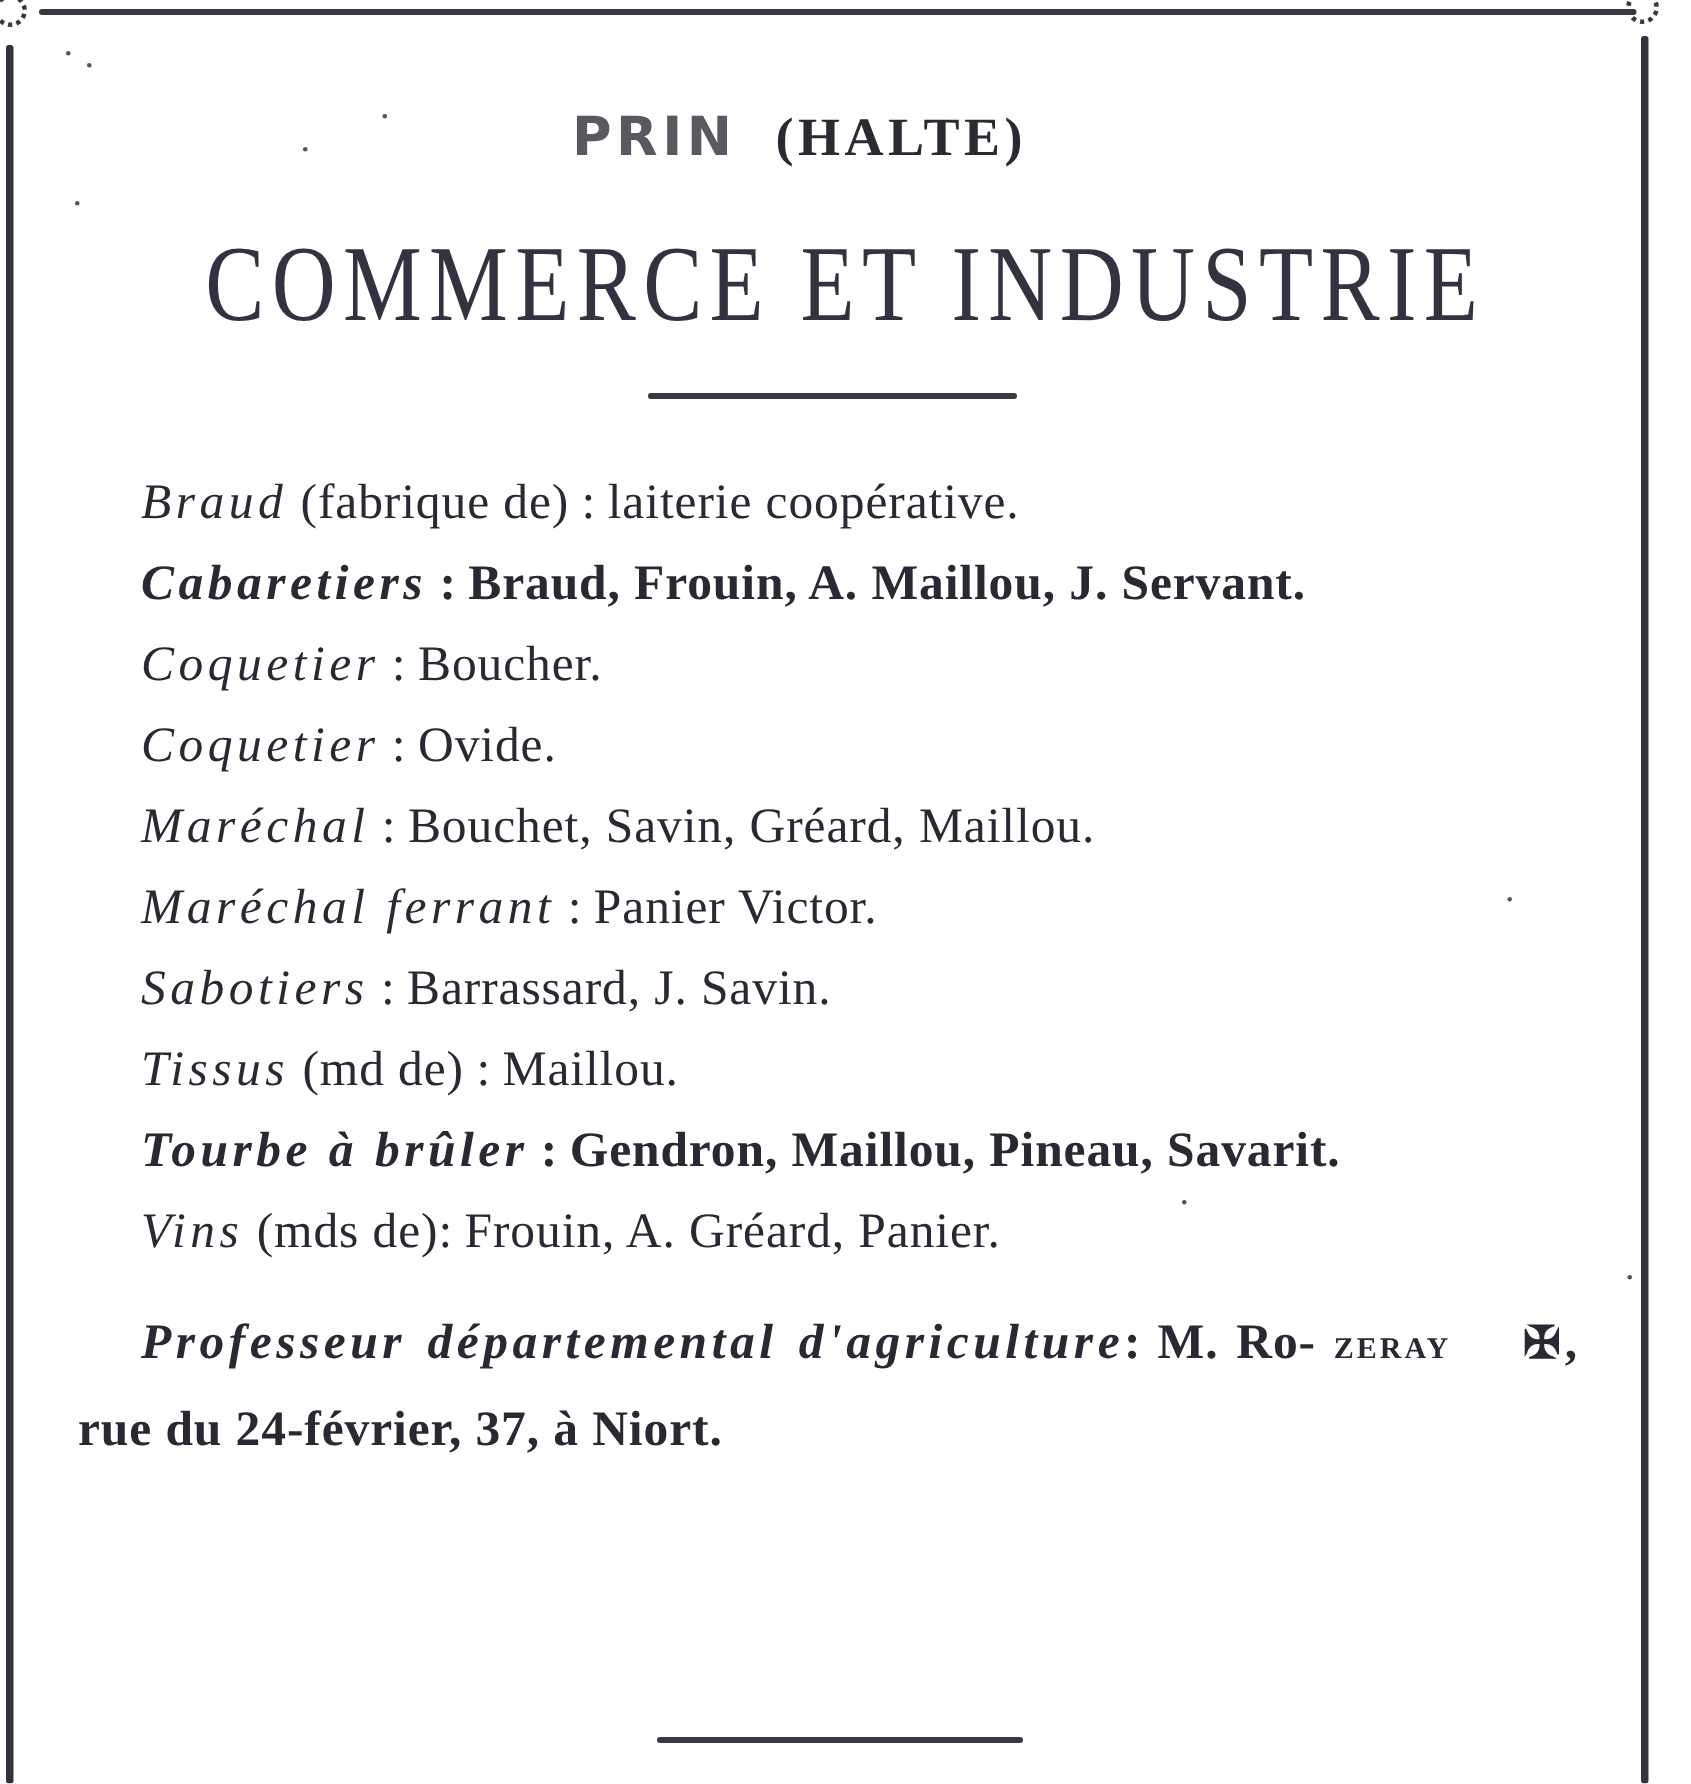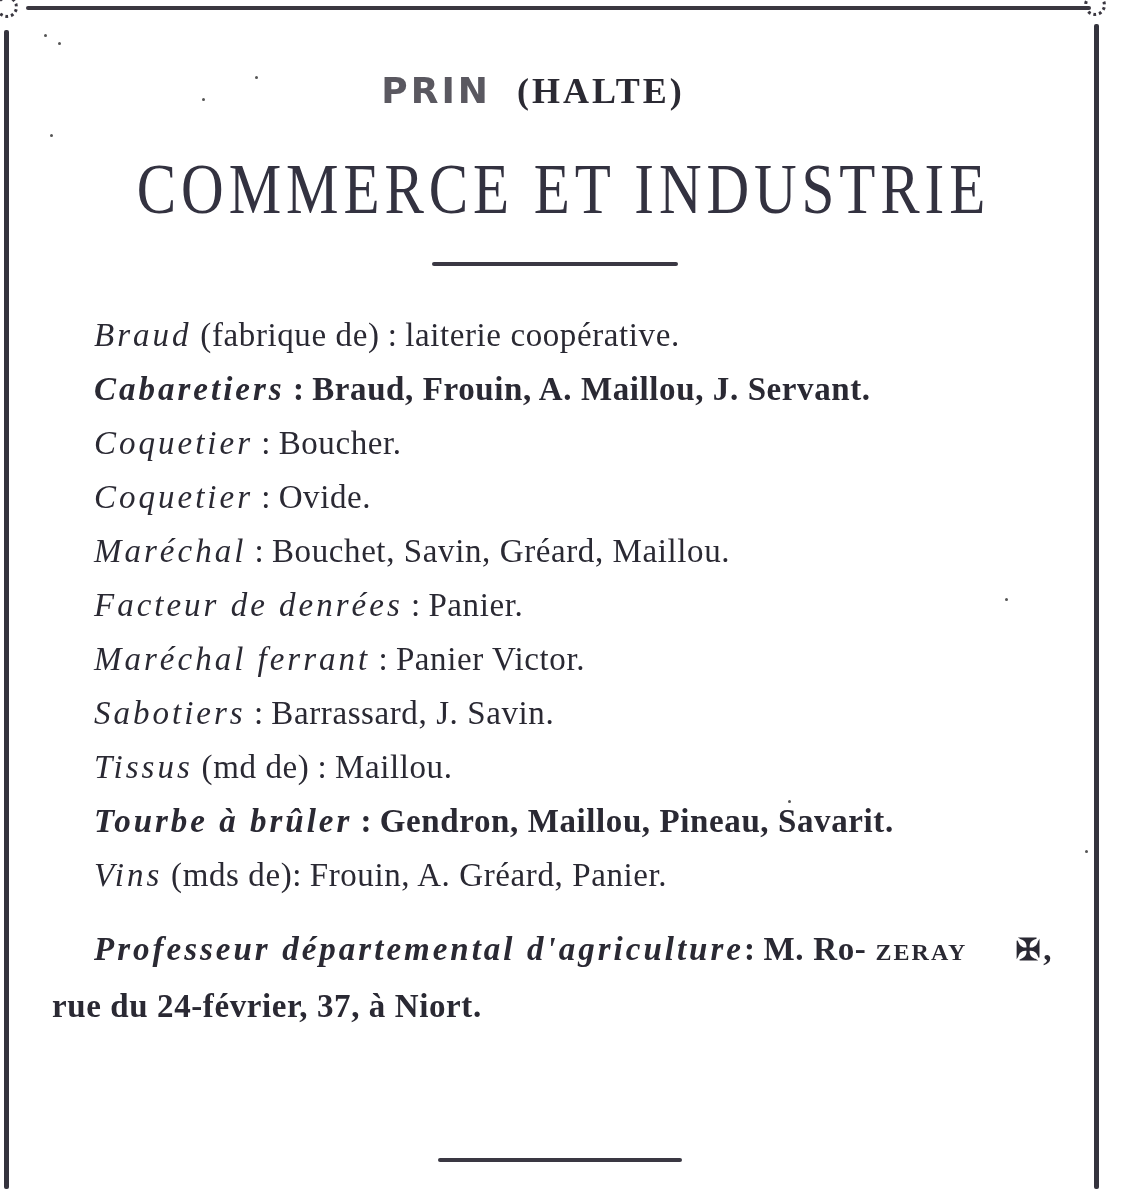--- a/index.html
+++ b/index.html
@@ -114,21 +114,21 @@
       margin: 0;
     }
     .entry .term {
       font-style: italic;
       letter-spacing: 3px;
     }
     .entry .sep { letter-spacing: 0; }
     .entry-wrap { text-align: justify; font-weight: bold; }
     .entry-spaced { margin-top: 20px; }
     .smallcaps {
-      font-size: 24px;
+      font-size: 20px;
       letter-spacing: 2px;
     }
     .cross-icon {
       display: inline-block;
       font-size: 30px;
       margin: 0 2px 0 6px;
     }
     .speck {
       position: absolute;
       width: 3px;
@@ -163,23 +163,20 @@
       <span class="term">Cabaretiers</span><span></span><span class="sep"> : </span><span>Braud, Frouin, A. Maillou, J. Servant.</span>
     </p>
     <p class="entry">
       <span class="term">Coquetier</span><span></span><span class="sep"> : </span><span>Boucher.</span>
     </p>
     <p class="entry">
       <span class="term">Coquetier</span><span></span><span class="sep"> : </span><span>Ovide.</span>
     </p>
     <p class="entry">
       <span class="term">Maréchal</span><span></span><span class="sep"> : </span><span>Bouchet, Savin, Gréard, Maillou.</span>
-    </p>
-    <p class="entry">
-      <span class="term">Facteur de denrées</span><span></span><span class="sep"> : </span><span>Panier.</span>
     </p>
     <p class="entry">
       <span class="term">Maréchal ferrant</span><span></span><span class="sep"> : </span><span>Panier Victor.</span>
     </p>
     <p class="entry">
       <span class="term">Sabotiers</span><span></span><span class="sep"> : </span><span>Barrassard, J. Savin.</span>
     </p>
     <p class="entry">
       <span class="term">Tissus</span><span> (md de)</span><span class="sep"> : </span><span>Maillou.</span>
     </p>

